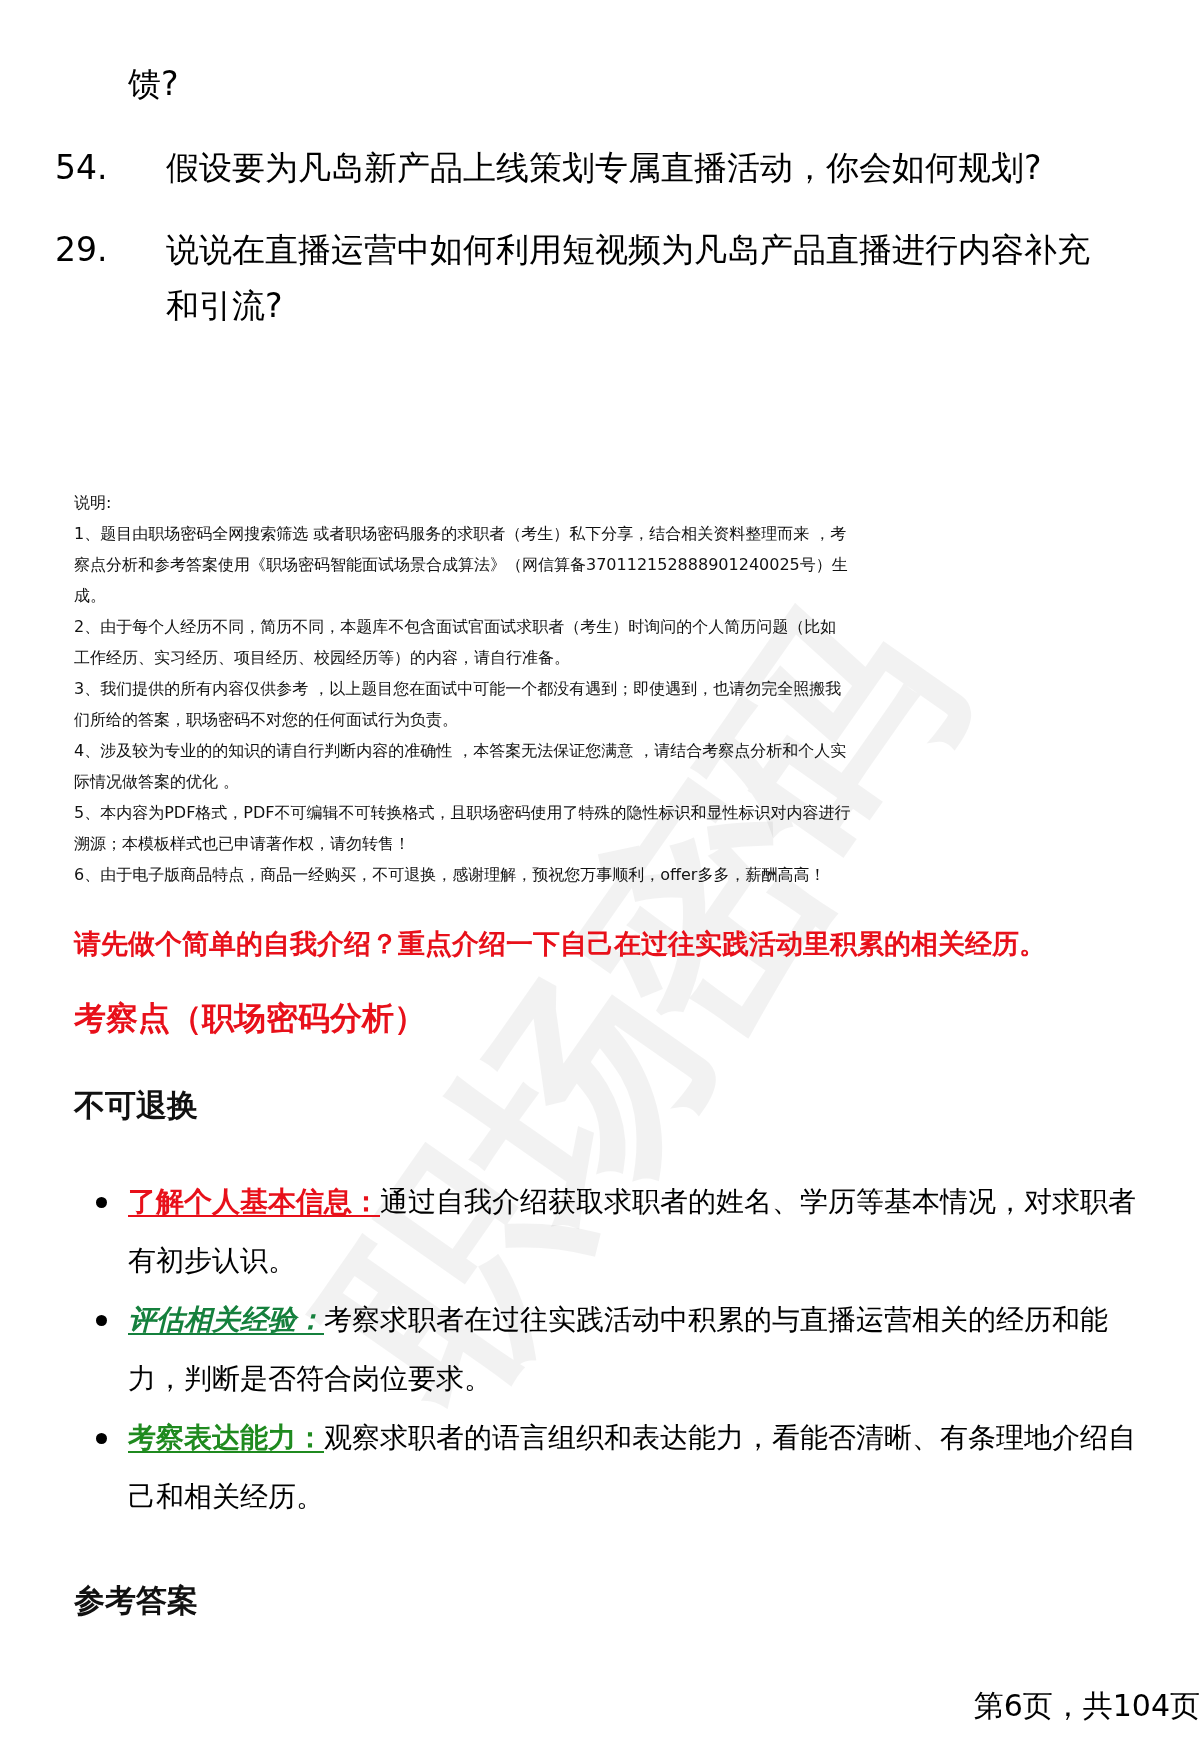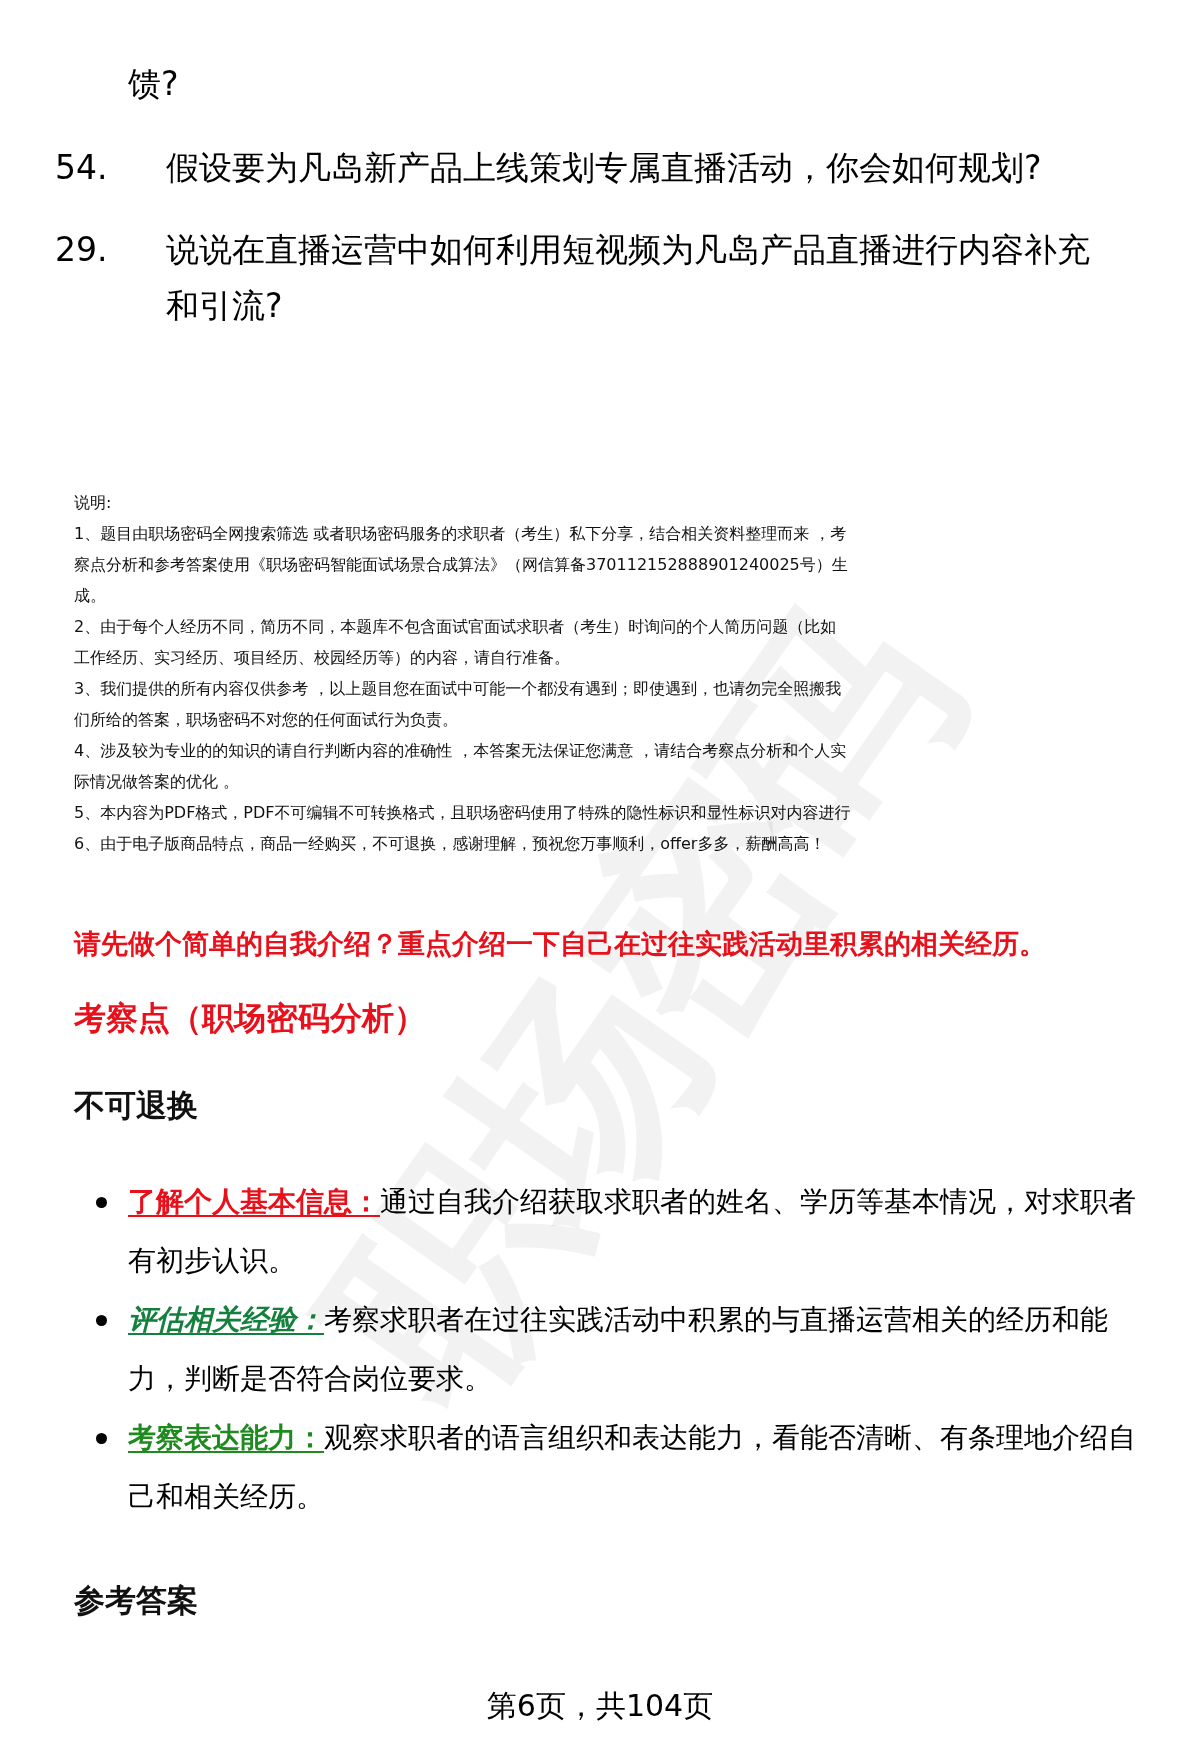--- a/index.html
+++ b/index.html
@@ -17,21 +17,21 @@
   .q .txt { display:block; margin-left:111px; }
   .notes { position:absolute; left:74px; top:487px; width:1085px; font-size:16px; line-height:31px; color:#111; }
   .notes div { white-space:normal; }
   .red-q { position:absolute; left:74px; top:926px; font-size:27px; font-weight:bold; color:#e8101a; white-space:nowrap; }
   .red-sub { position:absolute; left:74px; top:997px; font-size:32px; font-weight:bold; color:#e8101a; }
   .h2 { position:absolute; left:74px; font-size:31px; font-weight:bold; color:#111; }
   .bullets { position:absolute; left:96px; top:1172px; width:1050px; font-size:28px; line-height:59px; }
   .bullet { position:relative; padding-left:32px; margin-bottom:0; }
   .bullet .dot { position:absolute; left:0; top:25px; width:11px; height:11px; border-radius:50%; background:#000; }
   .bullet .lbl { font-weight:bold; text-decoration:underline; text-decoration-thickness:2px; text-underline-offset:4px; }
-  .footer { position:absolute; left:0; width:1200px; top:1686px; text-align:center; font-size:30px; }
+  .footer { position:absolute; left:0; width:1200px; top:1686px; text-align:right; font-size:30px; }
 </style>
 </head>
 <body>
 
 <div class="watermark">职场密码</div>
 
 <div class="layer">
 
   <div class="q-cont" style="top:66px;">馈?</div>
 
@@ -52,20 +52,21 @@
     <div>1、题目由职场密码全网搜索筛选 或者职场密码服务的求职者（考生）私下分享，结合相关资料整理而来 ，考</div>
     <div>察点分析和参考答案使用《职场密码智能面试场景合成算法》（网信算备370112152888901240025号）生</div>
     <div>成。</div>
     <div>2、由于每个人经历不同，简历不同，本题库不包含面试官面试求职者（考生）时询问的个人简历问题（比如</div>
     <div>工作经历、实习经历、项目经历、校园经历等）的内容，请自行准备。</div>
     <div>3、我们提供的所有内容仅供参考 ，以上题目您在面试中可能一个都没有遇到；即使遇到，也请勿完全照搬我</div>
     <div>们所给的答案，职场密码不对您的任何面试行为负责。</div>
     <div>4、涉及较为专业的的知识的请自行判断内容的准确性 ，本答案无法保证您满意 ，请结合考察点分析和个人实</div>
     <div>际情况做答案的优化 。</div>
     <div>5、本内容为PDF格式，PDF不可编辑不可转换格式，且职场密码使用了特殊的隐性标识和显性标识对内容进行</div>
+    <div>溯源；本模板样式也已申请著作权，请勿转售！</div>
     <div>6、由于电子版商品特点，商品一经购买，不可退换，感谢理解，预祝您万事顺利，offer多多，薪酬高高！</div>
   </div>
 
   <div class="red-q">请先做个简单的自我介绍？重点介绍一下自己在过往实践活动里积累的相关经历。</div>
   <div class="red-sub">考察点（职场密码分析）</div>
 
   <div class="h2" style="top:1085px;">不可退换</div>
 
   <div class="bullets">
     <div class="bullet">

